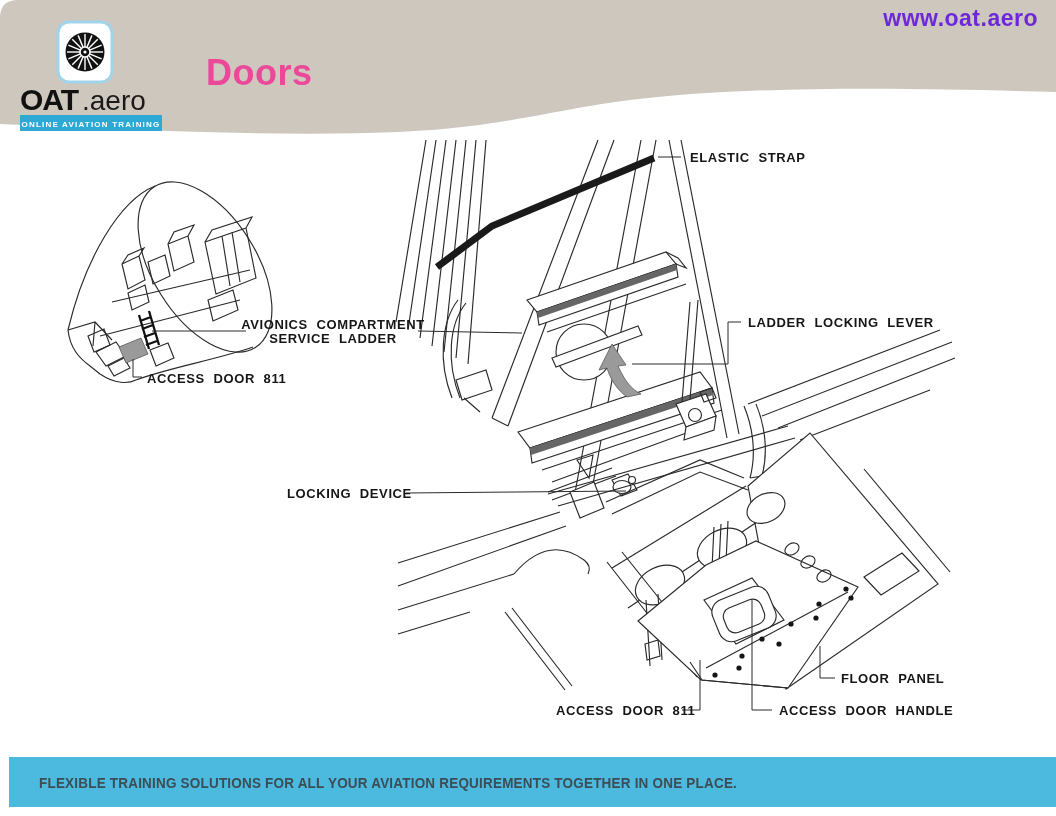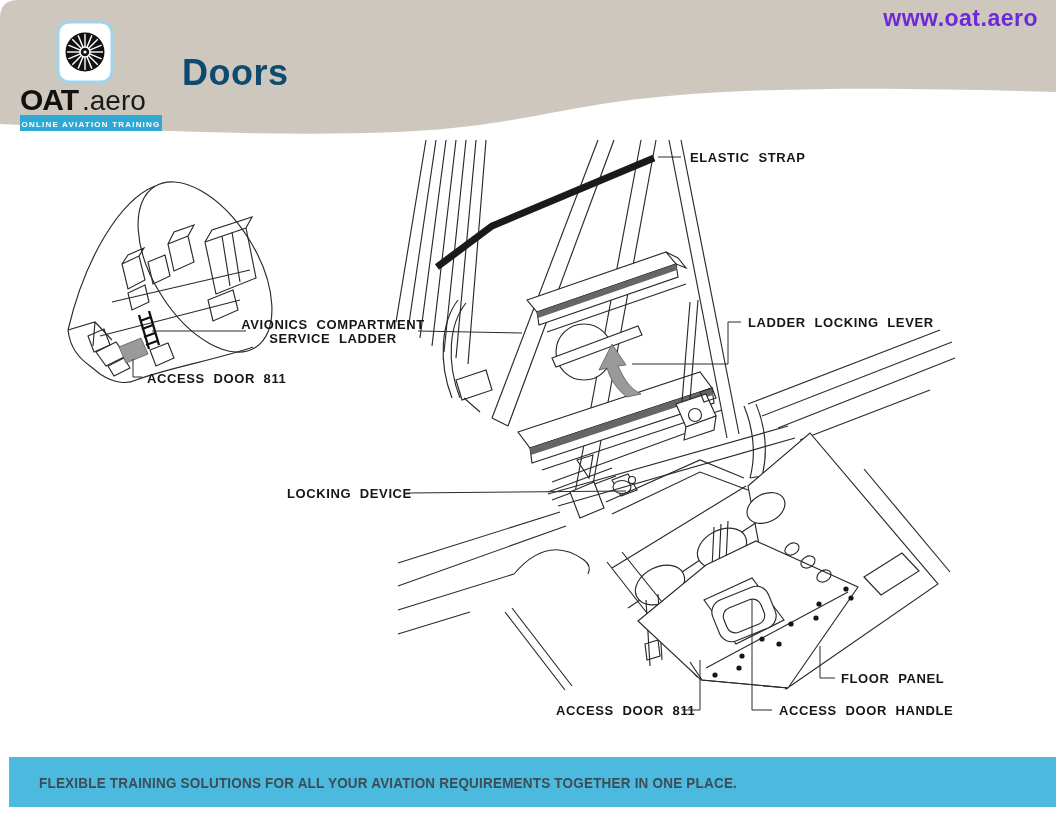--- a/index.html
+++ b/index.html
@@ -2,22 +2,22 @@
 <html style="--band: #cec7bd; --tagline-bg: #2ea9d6; --footer-bg: #4cb9de; --footer-fg: #3d4d55; --line: #2a2a2a; --shade: #9a9a9a; --strap: #1a1a1a;"><head>
 <meta charset="utf-8">
 <style>
   html,body{margin:0;padding:0;background:#fff;}
   body{width:1056px;height:816px;position:relative;overflow:hidden;
        font-family:"Liberation Sans",sans-serif;}
   
   .header-wave{position:absolute;left:0;top:0;width:1056px;height:140px;}
   .website{position:absolute;top:5px;right:18px;font-size:23px;font-weight:bold;
            color:#6d28d9;letter-spacing:.5px;}
-  .page-title{position:absolute;left:182px;top:52px;font-size:36px;font-weight:bold;
-              color:#0c4a6e;letter-spacing:.5px;}
+  .page-title{position:absolute;left:206px;top:52px;font-size:36px;font-weight:bold;
+              color:#ec4899;letter-spacing:.5px;}
   .logo{position:absolute;left:18px;top:20px;width:150px;height:112px;}
   
   .diagram{position:absolute;left:0;top:130px;width:1056px;height:620px;}
   .ln{fill:none;stroke:var(--line,#2a2a2a);stroke-width:1.15px;}
   .wh{fill:#fff;stroke:var(--line,#2a2a2a);stroke-width:1.15px;}
   .ld{fill:none;stroke:var(--line,#2a2a2a);stroke-width:1px;}
   .gray{fill:var(--shade,#999);stroke:#4a4a4a;stroke-width:.7px;}
   .strap{fill:none;stroke:var(--strap,#1a1a1a);stroke-width:7px;}
   .riv{fill:#151515;}
   .lbl{font:bold 13px "Liberation Sans",sans-serif;fill:#161616;

